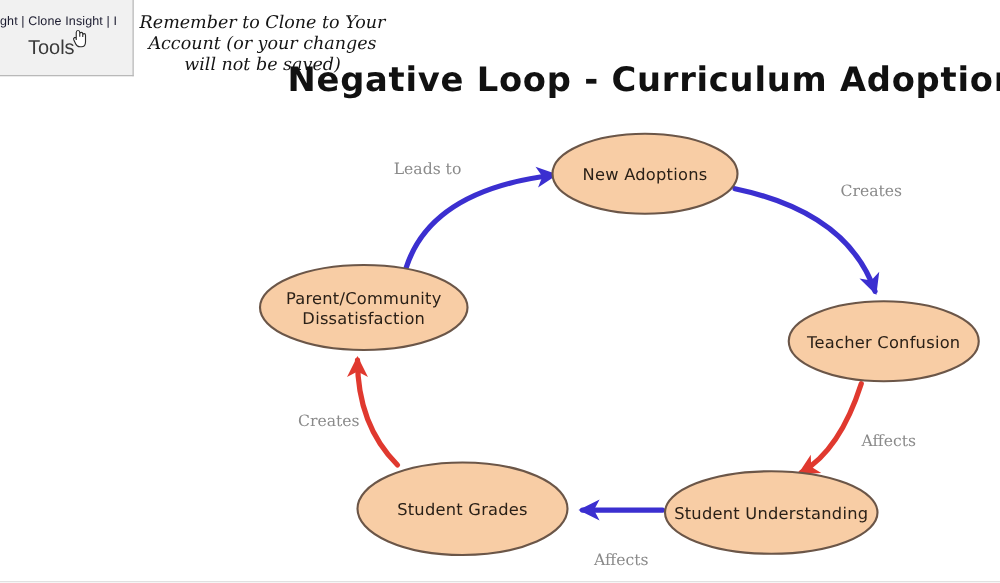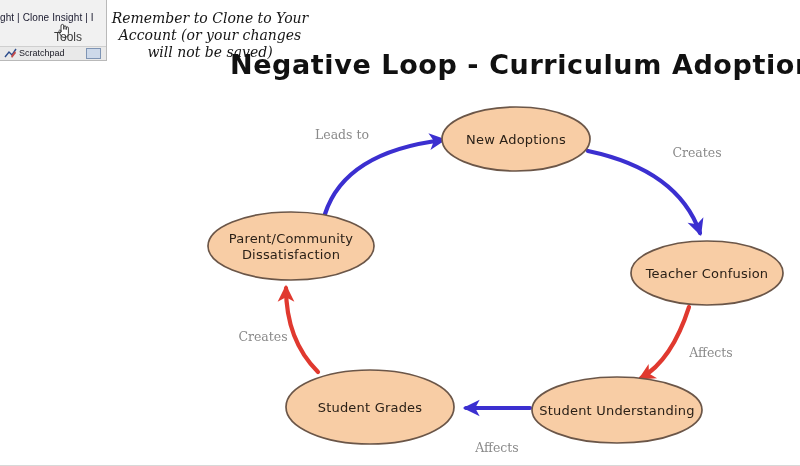--- a/index.html
+++ b/index.html
@@ -44,23 +44,23 @@
     font-family: "Liberation Sans", sans-serif;
     font-size: 10px;
     color: #1a1a2e;
     white-space: nowrap;
     letter-spacing: .1px;
   }
   #tb-tools {
     position: absolute;
     left: 0; top: 30px;
     width: 82px;
-    text-align: right;
+    text-align: center;
     font-family: "Liberation Sans", sans-serif;
-    font-size: 12px;
+    font-size: 16px;
     color: #3a3a3a;
   }
   #tb-cursor {
     position: absolute;
     left: 58px; top: 22px;
     width: 13px; height: 17px;
   }
   #tb-bottomrow {
     position: absolute;
     left: 0; top: 46px;
@@ -165,28 +165,20 @@
 
   <div id="toolbar-fragment">
     <div id="tb-menu">ght | Clone Insight | I</div>
 
     <svg id="tb-cursor" viewBox="0 0 13 17">
       <path d="M3 10 L3 4 Q3 2.4 4.4 2.4 Q5.8 2.4 5.8 4 L5.8 7.4 L5.8 5.2 Q5.8 3.9 7 3.9 Q8.2 3.9 8.2 5.2 L8.2 7.6 L8.2 6.1 Q8.2 4.9 9.3 4.9 Q10.4 4.9 10.4 6.1 L10.4 11.6 Q10.4 15.4 7.2 15.4 L6 15.4 Q3.6 15.4 2.6 13.2 L1 9.8 Q0.5 8.6 1.6 8.1 Q2.5 7.7 3 8.8 Z" fill="#ffffff" stroke="#2b2b2b" stroke-width="0.9"></path>
     </svg>
 
     <div id="tb-tools">Tools</div>
 
-    <div id="tb-bottomrow">
-      <svg id="tb-scratch-icon" viewBox="0 0 13 11">
-        <path d="M1 9 L5 4 L8 7 L12 1" stroke="#2b4c8c" stroke-width="1.4" fill="none"></path>
-        <path d="M7 8 L11 3 L12 5 L8 10 Z" fill="#c24a4a"></path>
-      </svg>
-      <div id="tb-scratch-label">Scratchpad</div>
-      <div id="tb-right-icon"></div>
-    </div>
   </div>
 
   <div id="reminder-note">Remember to Clone to Your Account (or your changes will not be saved)</div>
 
   <div id="diagram-title">Negative Loop - Curriculum Adoptions</div>
 
   <svg id="loop-svg" viewBox="0 0 800 466">
     <defs>
       <marker id="arrow-blue" viewBox="0 0 12 12" refX="9" refY="6" markerWidth="4.6" markerHeight="4.6" orient="auto-start-reverse">
         <path d="M0.5 0.8 L11 6 L0.5 11.2 L3.3 6 Z" fill="#3b2fd0"></path>

